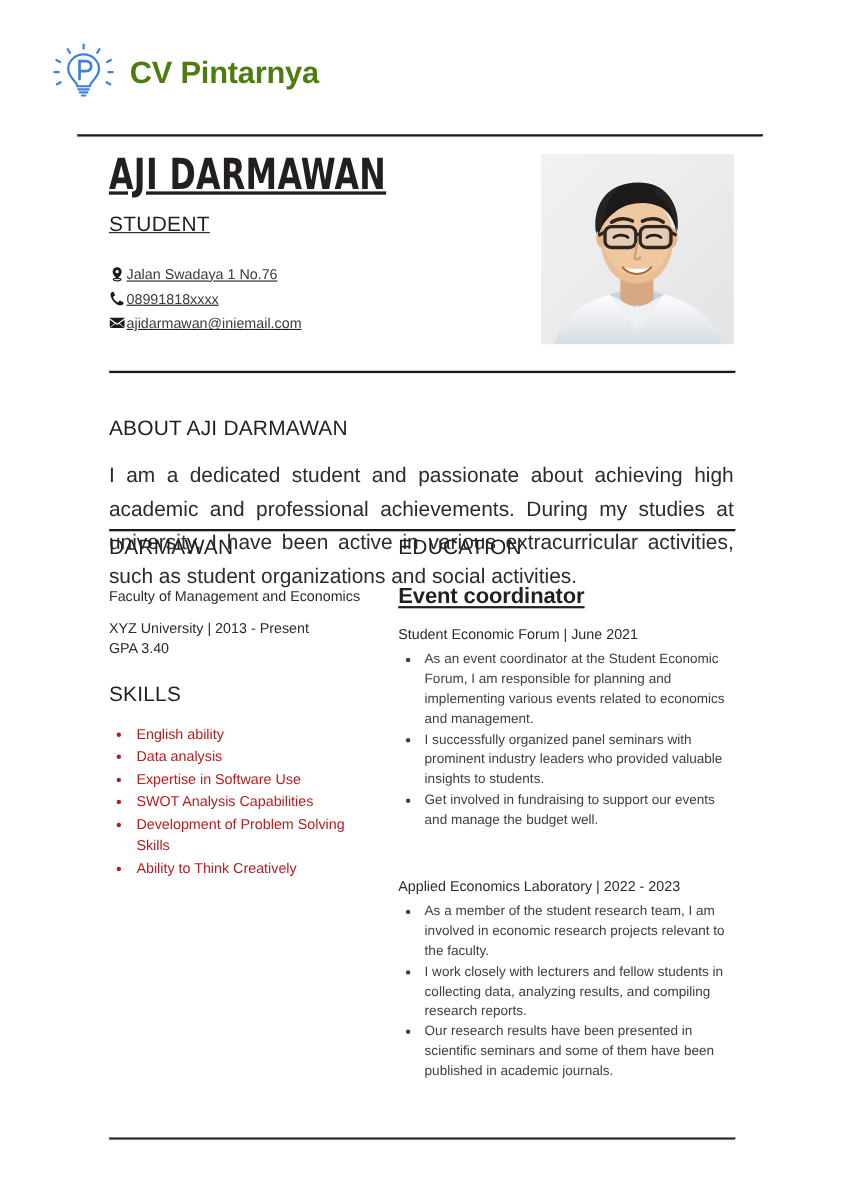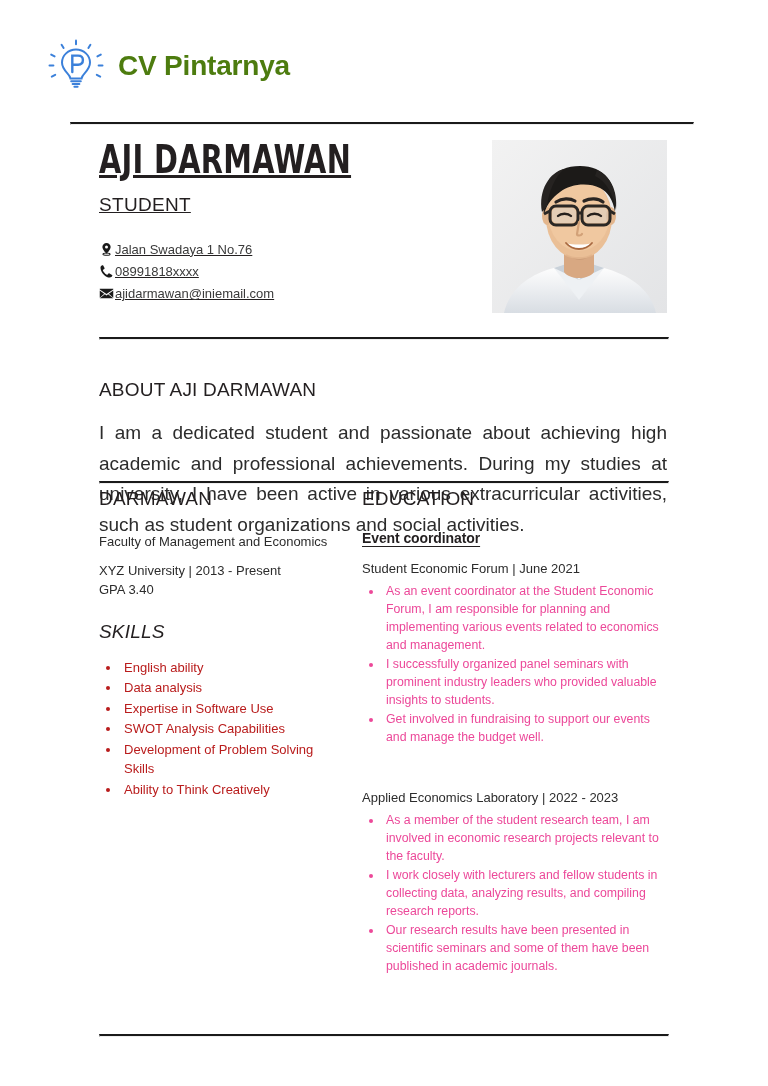--- a/index.html
+++ b/index.html
@@ -150,39 +150,39 @@
 
   .edu-block { margin-top: 22px; }
   .edu-line {
     font-size: 13px;
     line-height: 1.42;
     color: #2c2c2c;
     margin: 0;
   }
   .edu-gap { margin-top: 11px; }
 
-  .skills-title { margin-top: 22px; font-style: italic; }
+  .skills-title { margin-top: 22px; }
   .bullets {
     margin: 14px 0 0 0;
     padding-left: 22px;
     list-style: disc;
   }
   .bullets li {
     font-size: 13px;
     line-height: 1.50;
     color: #b91c1c;
     margin-bottom: 1px;
     padding-left: 3px;
   }
 
   
   .exp-entry { margin-top: 18px; }
   .exp-entry.second { margin-top: 42px; }
   .exp-role {
-    font-size: 14px;
+    font-size: 20px;
     font-weight: bold;
     text-decoration: underline;
     text-underline-offset: 3px;
     line-height: 1.30;
     margin: 0;
     letter-spacing: -0.1px;
   }
   .exp-meta {
     font-size: 13px;
     line-height: 1.4;
@@ -190,21 +190,21 @@
     color: #2c2c2c;
   }
   .exp-bullets {
     margin: 5px 0 0 0;
     padding-left: 21px;
     list-style: disc;
   }
   .exp-bullets li {
     font-size: 12.3px;
     line-height: 1.46;
-    color: #ec4899;
+    color: #404040;
     margin-bottom: 1px;
     padding-left: 3px;
   }
 </style>
 </head>
 <body>
 
 <div class="brand">
   <span class="brand-logo">
     <svg class="brand-logo" viewBox="0 0 56 56" xmlns="http://www.w3.org/2000/svg">

